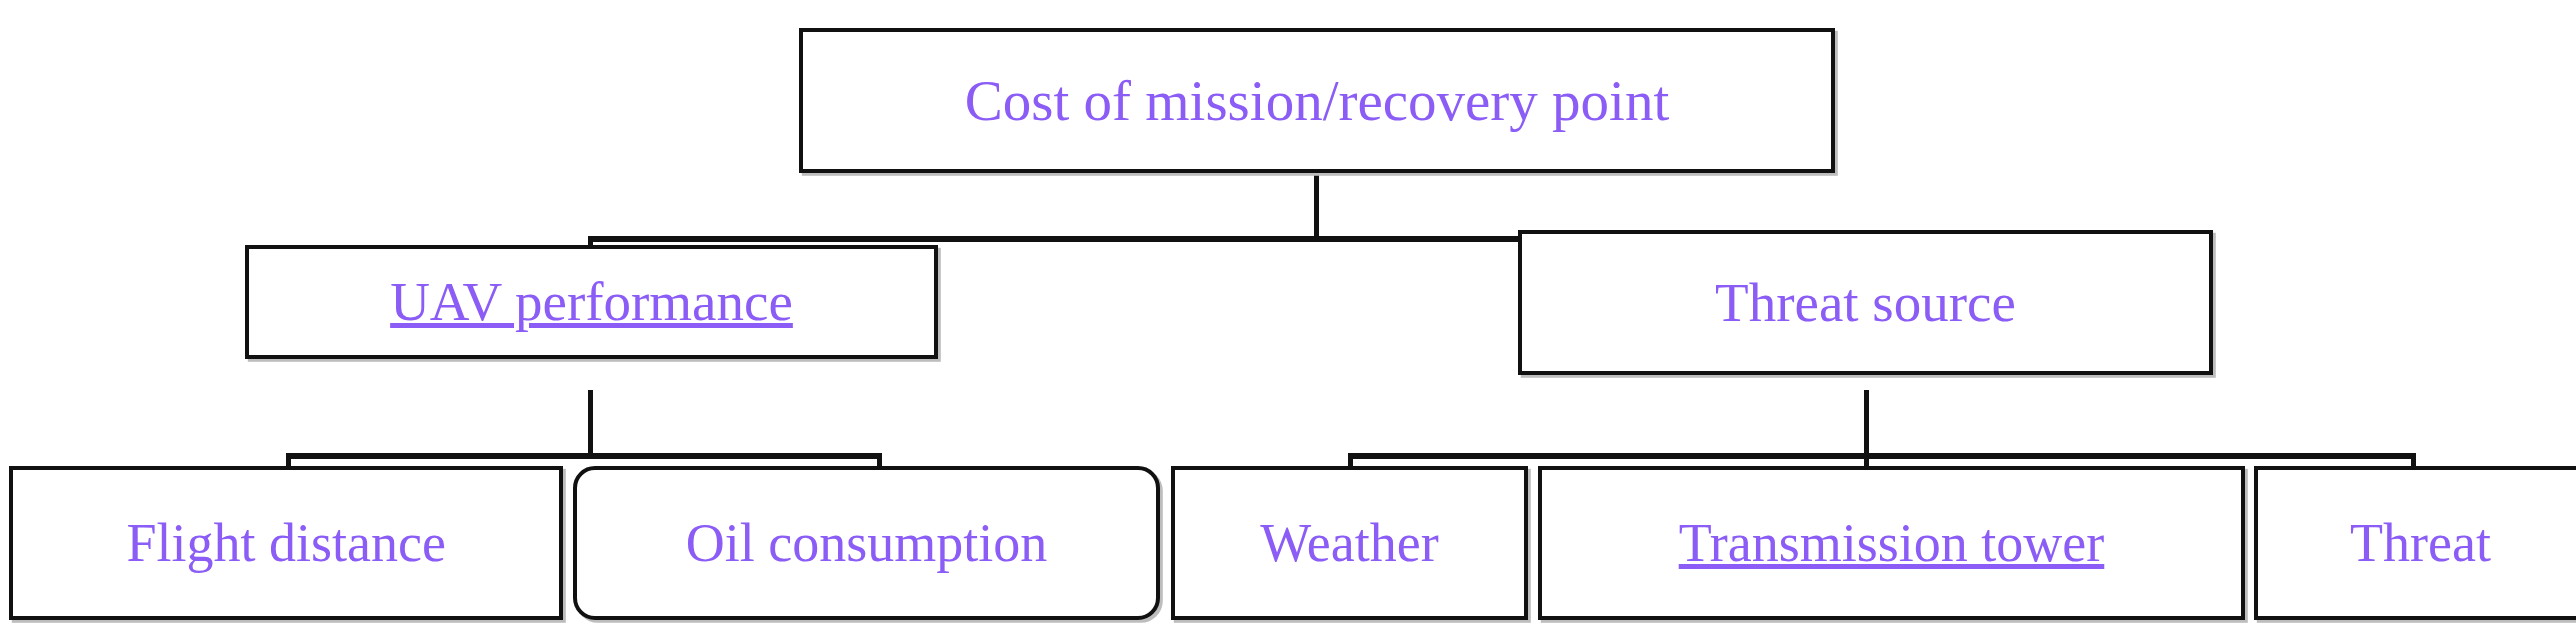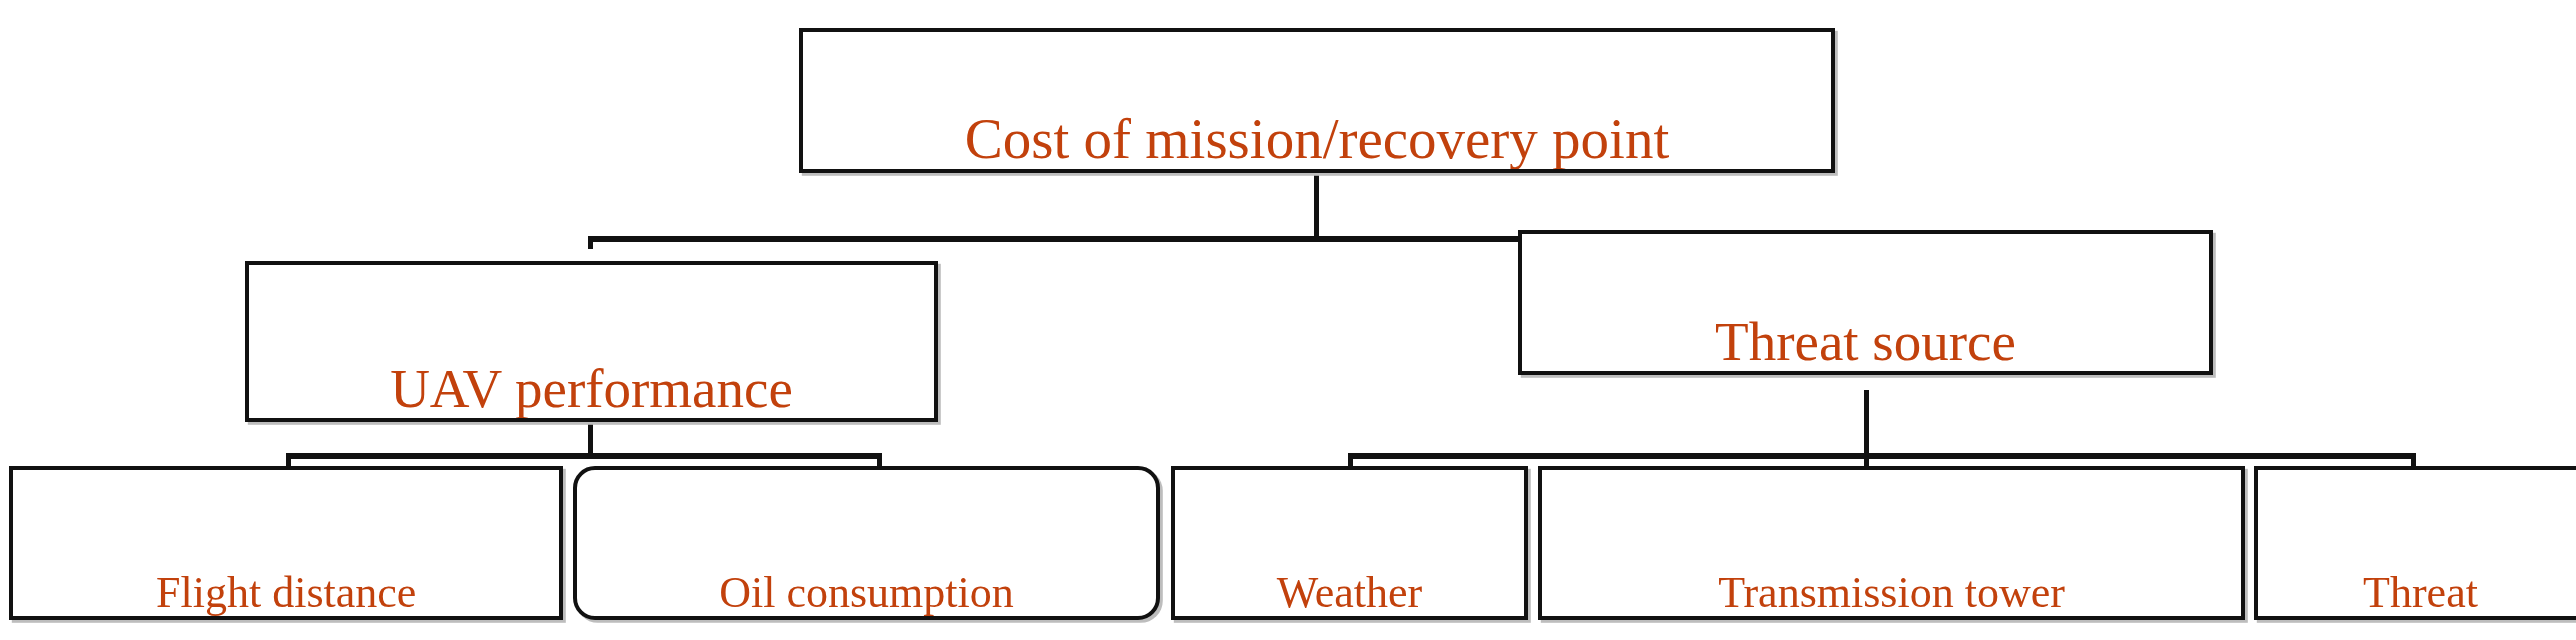--- a/index.html
+++ b/index.html
@@ -15,38 +15,38 @@
     background: #ffffff;
     overflow: hidden;
     font-family: "Liberation Serif", "DejaVu Serif", serif;
   }
   .node {
     position: absolute;
     box-sizing: border-box;
     background: #ffffff;
     border: 4.6px solid #111111;
     display: flex;
-    align-items: flex-end;
+    align-items: center;
     justify-content: center;
     text-align: center;
-    color: #c2410c;
+    color: #8b5cf6;
     line-height: 1.05;
     white-space: nowrap;
     overflow: hidden;
     
     box-shadow: 2.8px 2.8px 0 0 #bdbdbd;
   }
   .node-label {
     display: block;
     padding: 0 9.2px;
   }
   
   .lvl-root  { font-size: 57px; }
   .lvl-mid   { font-size: 55px; }
-  .lvl-leaf  { font-size: 44px; }
+  .lvl-leaf  { font-size: 54px; }
 
   
   .conn {
     position: absolute;
     background: #111111;
   }
   .conn-v { width: 4.6px; }
   .conn-h { height: 5.5px; }
 </style>
 </head>
@@ -67,41 +67,41 @@
   <div class="conn conn-v" style="left:1864px; top:390px; height:67px;"></div>
   <div class="conn conn-h" style="left:1348px; top:453px; width:1067px;"></div>
   <div class="conn conn-v" style="left:1348px; top:453px; height:17.5px;"></div>
   <div class="conn conn-v" style="left:1864px; top:453px; height:17.5px;"></div>
   <div class="conn conn-v" style="left:2411px; top:453px; height:17.5px;"></div>
 
   <div class="node lvl-root" style="left:799px; top:28px; width:1036px; height:145px;">
     <span class="node-label">Cost of mission/recovery point</span>
   </div>
 
-  <div class="node lvl-mid" style="left:245px; top:261px; width:693px; height:161px;">
+  <div class="node lvl-mid" style="left:245px; top:245px; width:693px; height:114px;text-decoration:underline;">
     <span class="node-label">UAV performance</span>
   </div>
 
   <div class="node lvl-mid" style="left:1518px; top:230px; width:695px; height:145px;">
     <span class="node-label">Threat source</span>
   </div>
 
   <div class="node lvl-leaf" style="left:9.2px; top:466px; width:554px; height:154px;">
     <span class="node-label">Flight distance</span>
   </div>
 
   <div class="node lvl-leaf" style="left:573px; top:466px; width:587px; height:154px;border-radius:22px;">
     <span class="node-label">Oil consumption</span>
   </div>
 
   <div class="node lvl-leaf" style="left:1171px; top:466px; width:357px; height:154px;">
     <span class="node-label">Weather</span>
   </div>
 
-  <div class="node lvl-leaf" style="left:1538px; top:466px; width:707px; height:154px;">
+  <div class="node lvl-leaf" style="left:1538px; top:466px; width:707px; height:154px;text-decoration:underline;">
     <span class="node-label">Transmission tower</span>
   </div>
 
   <div class="node lvl-leaf" style="left:2254px; top:466px; width:333px; height:154px;">
     <span class="node-label">Threat</span>
   </div>
 
 </div>
 
 

